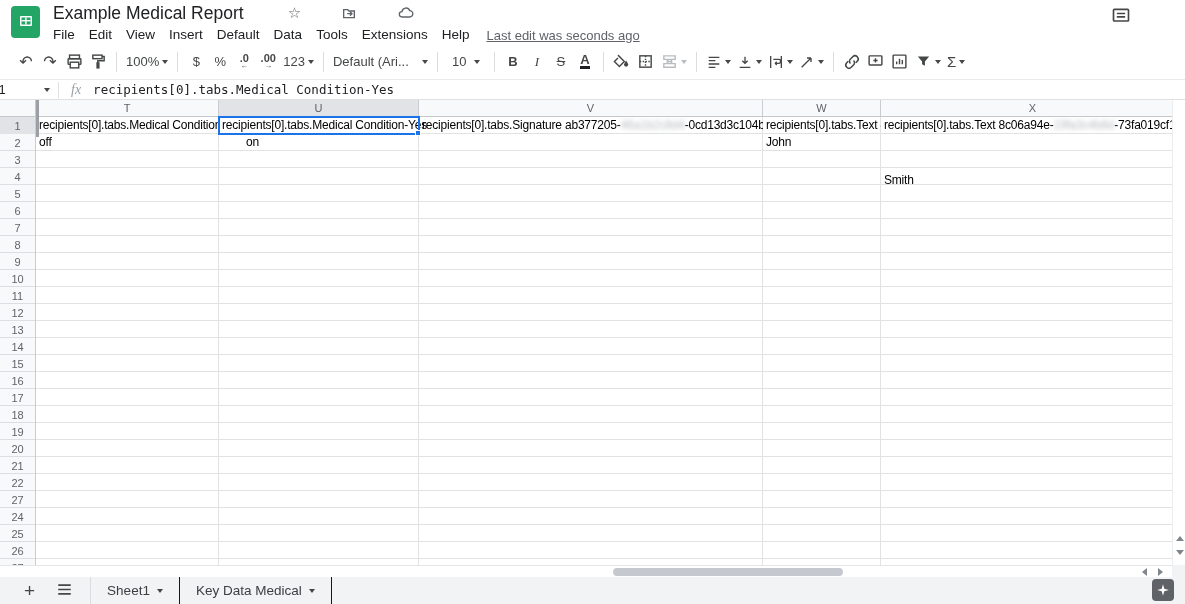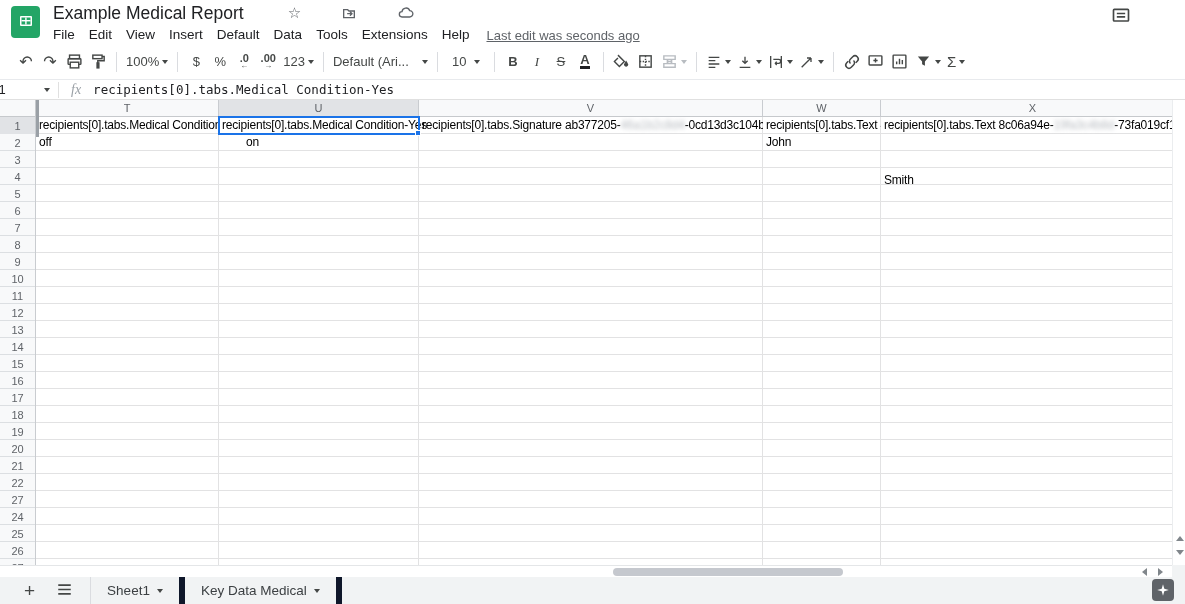--- a/index.html
+++ b/index.html
@@ -69,21 +69,21 @@
   .vs-arrow { position:absolute; left:3px; width:0; height:0; border-left:4px solid transparent; border-right:4px solid transparent; }
   .hscroll { position:absolute; left:0; top:565px; width:1185px; height:12px; background:#fff; border-top:1px solid #e4e6e8; }
   .h-thumb { position:absolute; left:613px; top:2px; width:230px; height:8px; border-radius:4px; background:#c5c8ce; }
   .hs-arrow { position:absolute; top:2px; width:0; height:0; border-top:4px solid transparent; border-bottom:4px solid transparent; }
   .scroll-corner { position:absolute; right:0; top:565px; width:13px; height:12px; background:#f1f3f4; }
 
   
   .tabbar { position:absolute; left:0; top:577px; width:1185px; height:27px; background:#f1f3f4; display:flex; align-items:stretch; }
   .tab-tools { display:flex; align-items:center; gap:22px; padding:0 18px 0 24px; }
   .plus-ic { font-size:19px; color:#444746; line-height:19px; }
-  .sheet-tab { display:flex; align-items:center; gap:7px; padding:0 16px; font-size:13.5px; color:#3c4043; border-right:6px solid #0f172a; white-space:nowrap; }
+  .sheet-tab { display:flex; align-items:center; gap:7px; padding:0 16px; font-size:13.5px; color:#3c4043; border-right:1px solid #0f172a; white-space:nowrap; }
   .sheet-tab:first-of-type { border-left:1px solid #dadce0; }
   .sheet-tab.active { background:#fff; color:#188038; font-weight:700; }
   .sheet-tab.active .caret { border-top-color:#188038; }
   .explore-btn { position:absolute; right:11px; top:2px; width:22px; height:22px; background:#5f6368; border-radius:4px; display:flex; align-items:center; justify-content:center; }
 </style>
 </head>
 <body>
 
 <div class="app">
 

